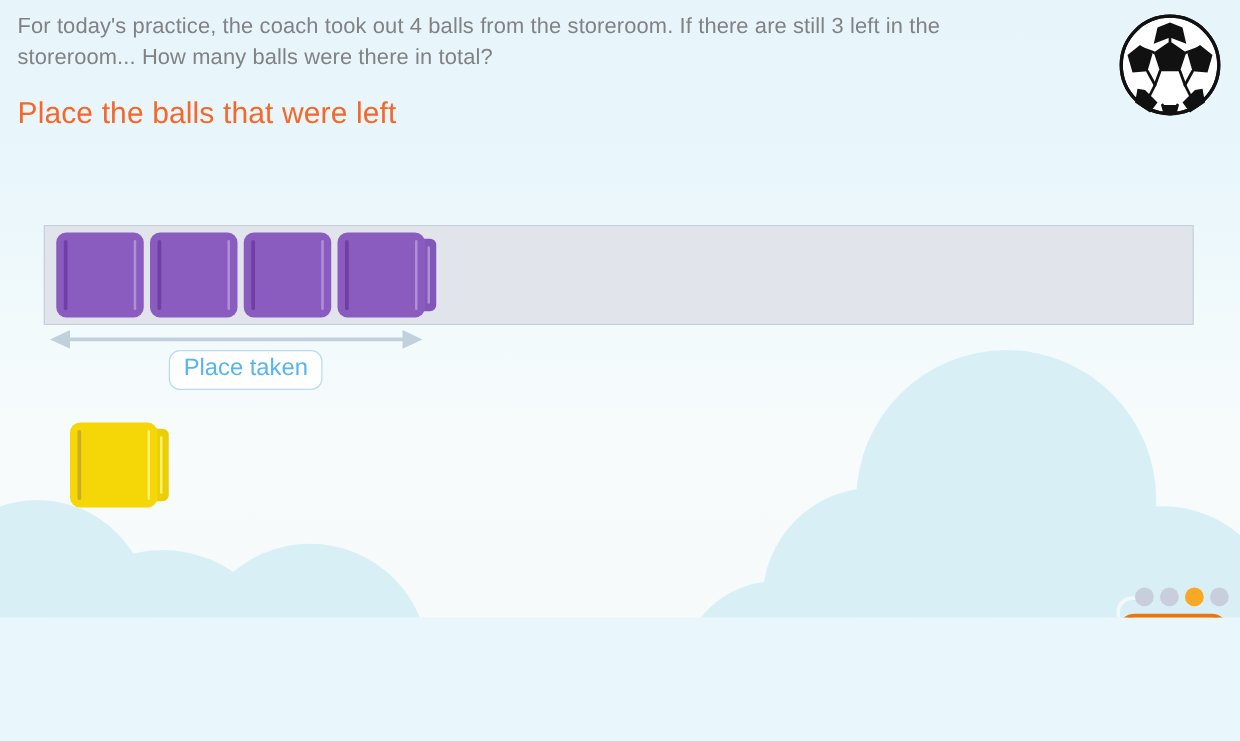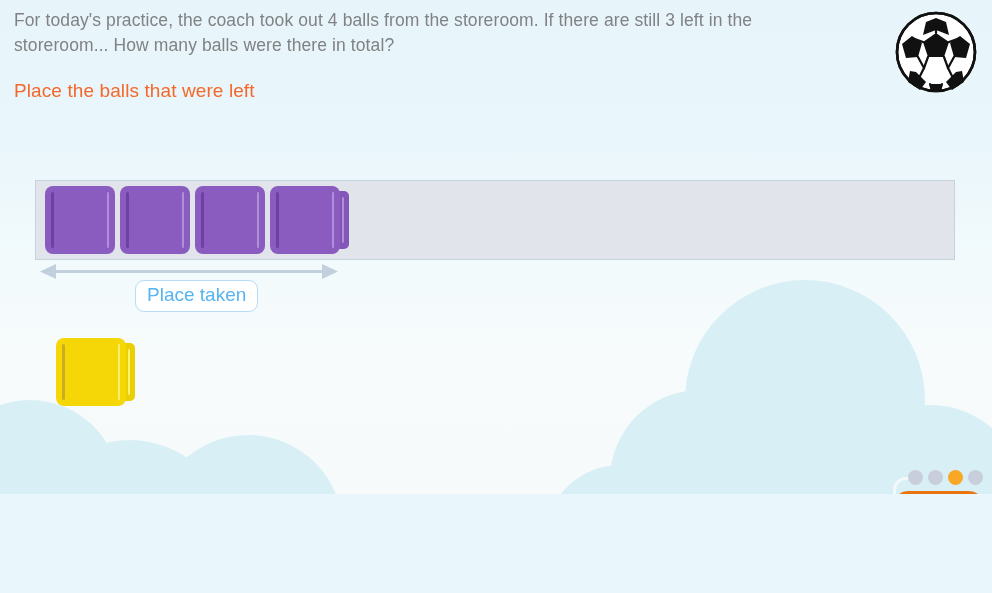--- a/index.html
+++ b/index.html
@@ -41,21 +41,21 @@
   }
   .question {
     color: #808284;
     font-size: 17.5px;
     line-height: 25px;
     letter-spacing: 0.1px;
   }
   .instruction {
     margin-top: 21px;
     color: #f4682a;
-    font-size: 19px;
+    font-size: 24px;
     line-height: 24px;
     letter-spacing: 0.1px;
   }
 
   
   .ball-wrap {
     position: absolute;
     left: 894px;
     top: 10px;
     width: 84px;

